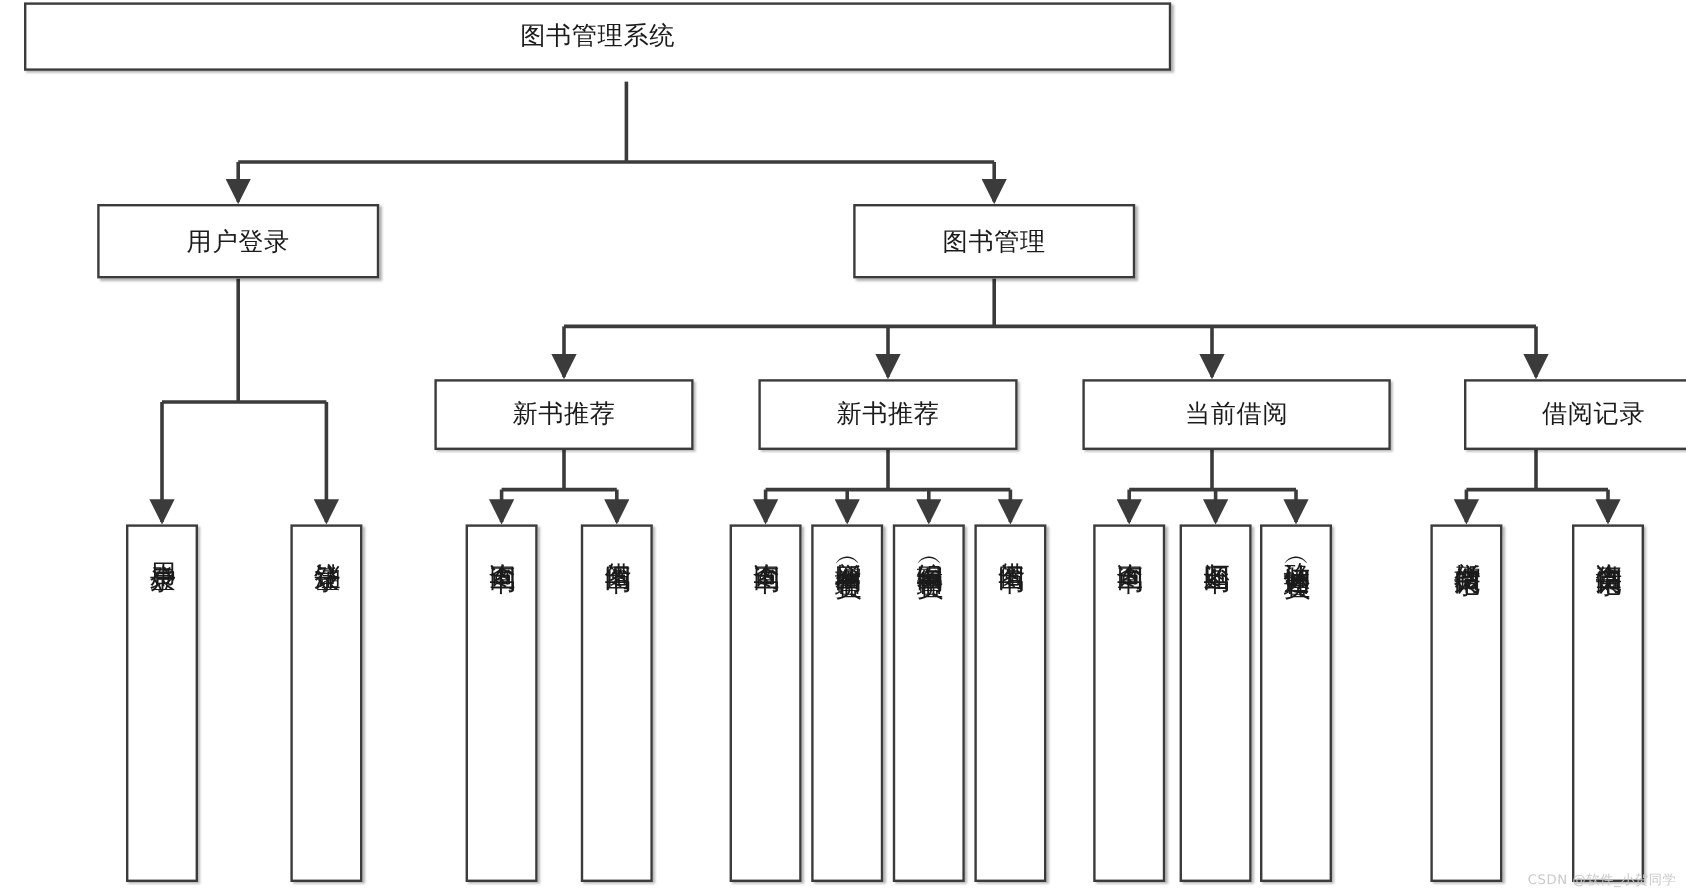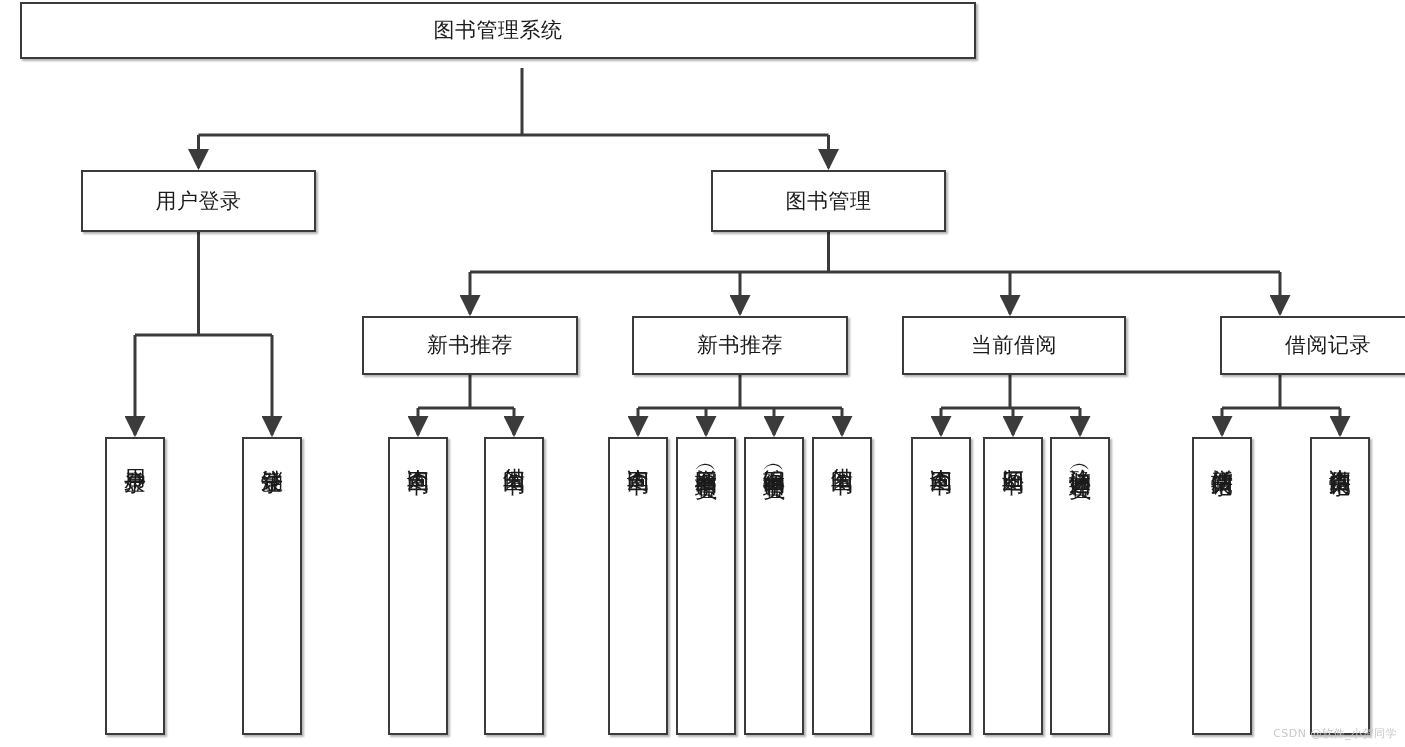--- a/index.html
+++ b/index.html
@@ -129,21 +129,21 @@
       </div>
       <div class="node horiz" style="left: 711px; top: 170px; width: 235px; height: 62px;">
         <span class="cap">图书管理</span>
       </div>
       <div class="node horiz" style="left: 362px; top: 316px; width: 216px; height: 59px; font-family: Liberation Serif, serif;">
         <span class="cap">新书推荐</span>
       </div>
       <div class="node horiz" style="left: 632px; top: 316px; width: 216px; height: 59px;">
         <span class="cap">新书推荐</span>
       </div>
-      <div class="node horiz" style="left: 902px; top: 316px; width: 224px; height: 59px;">
+      <div class="node horiz" style="left: 902px; top: 316px; width: 257px; height: 59px;">
         <span class="cap">当前借阅</span>
       </div>
       <div class="node horiz" style="left: 1220px; top: 316px; width: 216px; height: 59px;">
         <span class="cap">借阅记录</span>
       </div>
       <div class="node vert" style="left: 105px; top: 437px; width: 60px; height: 298px;">
         <span class="cap">用户登录</span>
       </div>
       <div class="node vert" style="left: 242px; top: 437px; width: 60px; height: 298px;">
         <span class="cap">注销登录</span>

